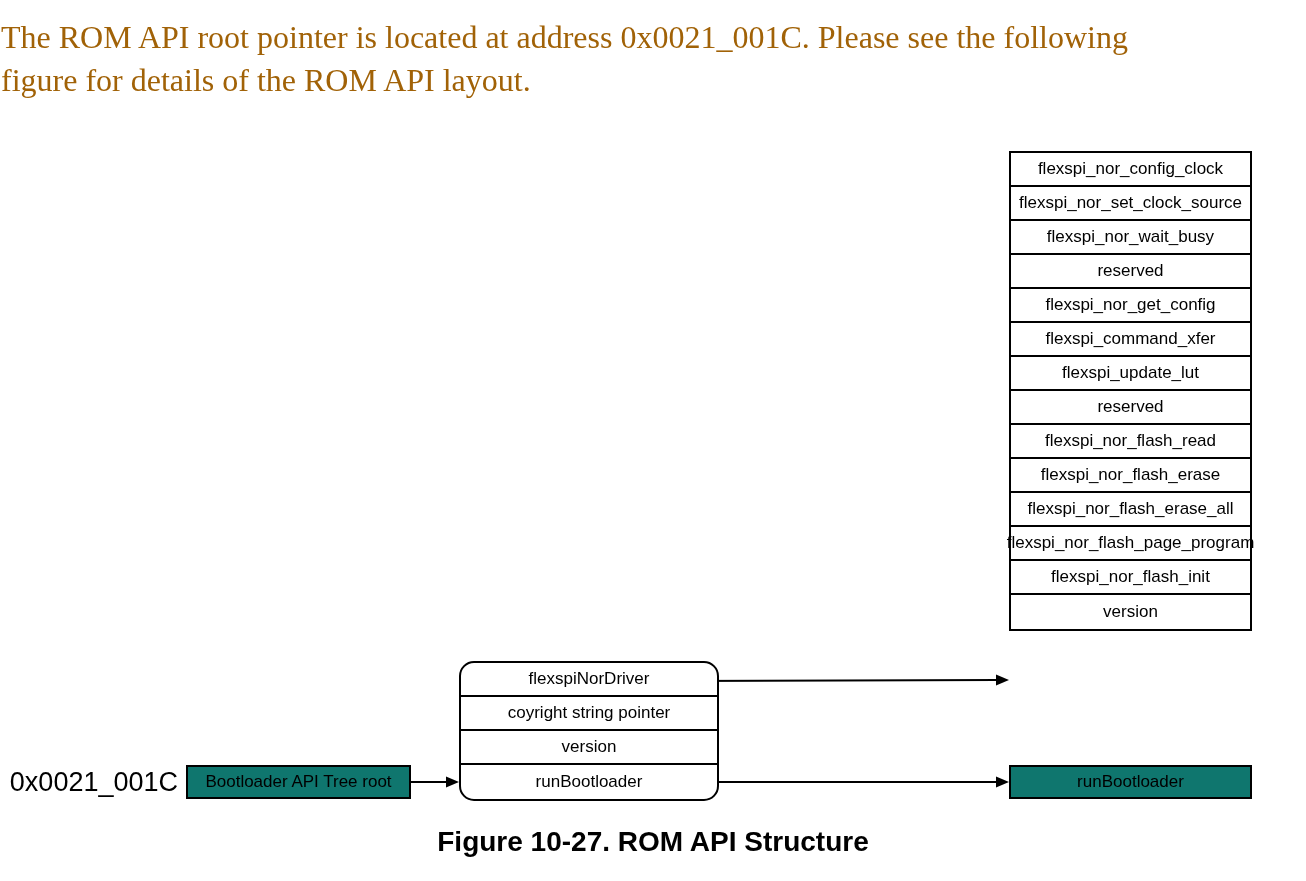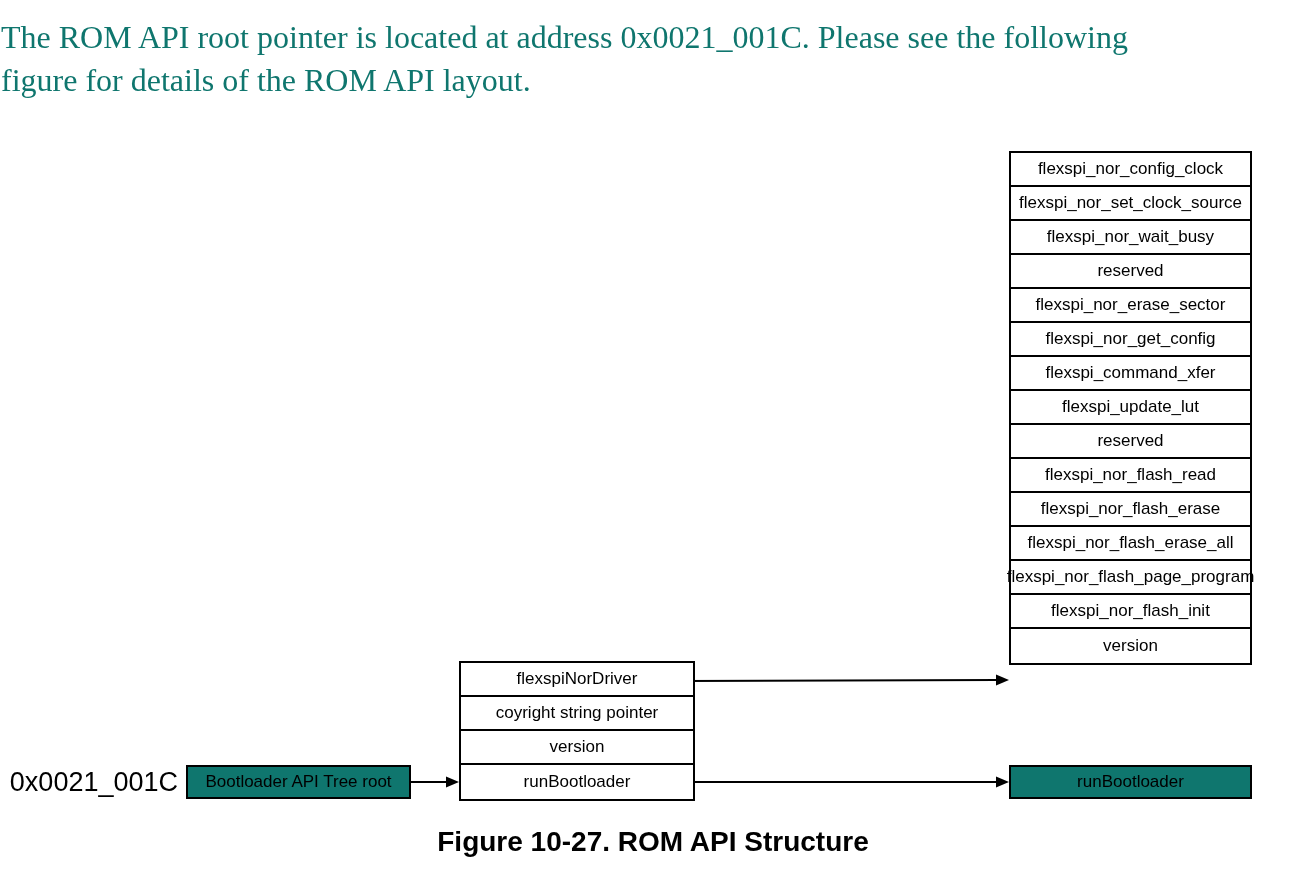--- a/index.html
+++ b/index.html
@@ -17,21 +17,21 @@
   }
   .intro {
     position: absolute;
     left: 1px;
     top: 16px;
     width: 1304px;
     margin: 0;
     font-family: "Liberation Serif", serif;
     font-size: 32px;
     line-height: 43px;
-    color: #0f766e;
+    color: #a16207;
     white-space: nowrap;
   }
   .figure-area {
     position: absolute;
     left: 0;
     top: 0;
     width: 1306px;
     height: 881px;
   }
   .arrows {
@@ -79,21 +79,22 @@
   }
   .stack {
     position: absolute;
     box-sizing: border-box;
     border: 2px solid #000000;
     background: #ffffff;
   }
   .tree-stack {
     left: 459px;
     top: 661px;
-    width: 236px;
+    width: 260px;
+    border-radius: 15px;
   }
   .driver-stack {
     left: 1009px;
     top: 151px;
     width: 243px;
   }
   .cell {
     box-sizing: border-box;
     height: 34px;
     border-bottom: 2px solid #000000;
@@ -160,21 +161,20 @@
         <div class="cell">coyright string pointer</div>
         <div class="cell">version</div>
         <div class="cell">runBootloader</div>
       </div>
 
     <div class="stack driver-stack">
         <div class="cell">flexspi_nor_config_clock</div>
         <div class="cell">flexspi_nor_set_clock_source</div>
         <div class="cell">flexspi_nor_wait_busy</div>
         <div class="cell">reserved</div>
-        <div class="cell">flexspi_nor_erase_sector</div>
         <div class="cell">flexspi_nor_get_config</div>
         <div class="cell">flexspi_command_xfer</div>
         <div class="cell">flexspi_update_lut</div>
         <div class="cell">reserved</div>
         <div class="cell">flexspi_nor_flash_read</div>
         <div class="cell">flexspi_nor_flash_erase</div>
         <div class="cell">flexspi_nor_flash_erase_all</div>
         <div class="cell">flexspi_nor_flash_page_program</div>
         <div class="cell">flexspi_nor_flash_init</div>
         <div class="cell">version</div>

